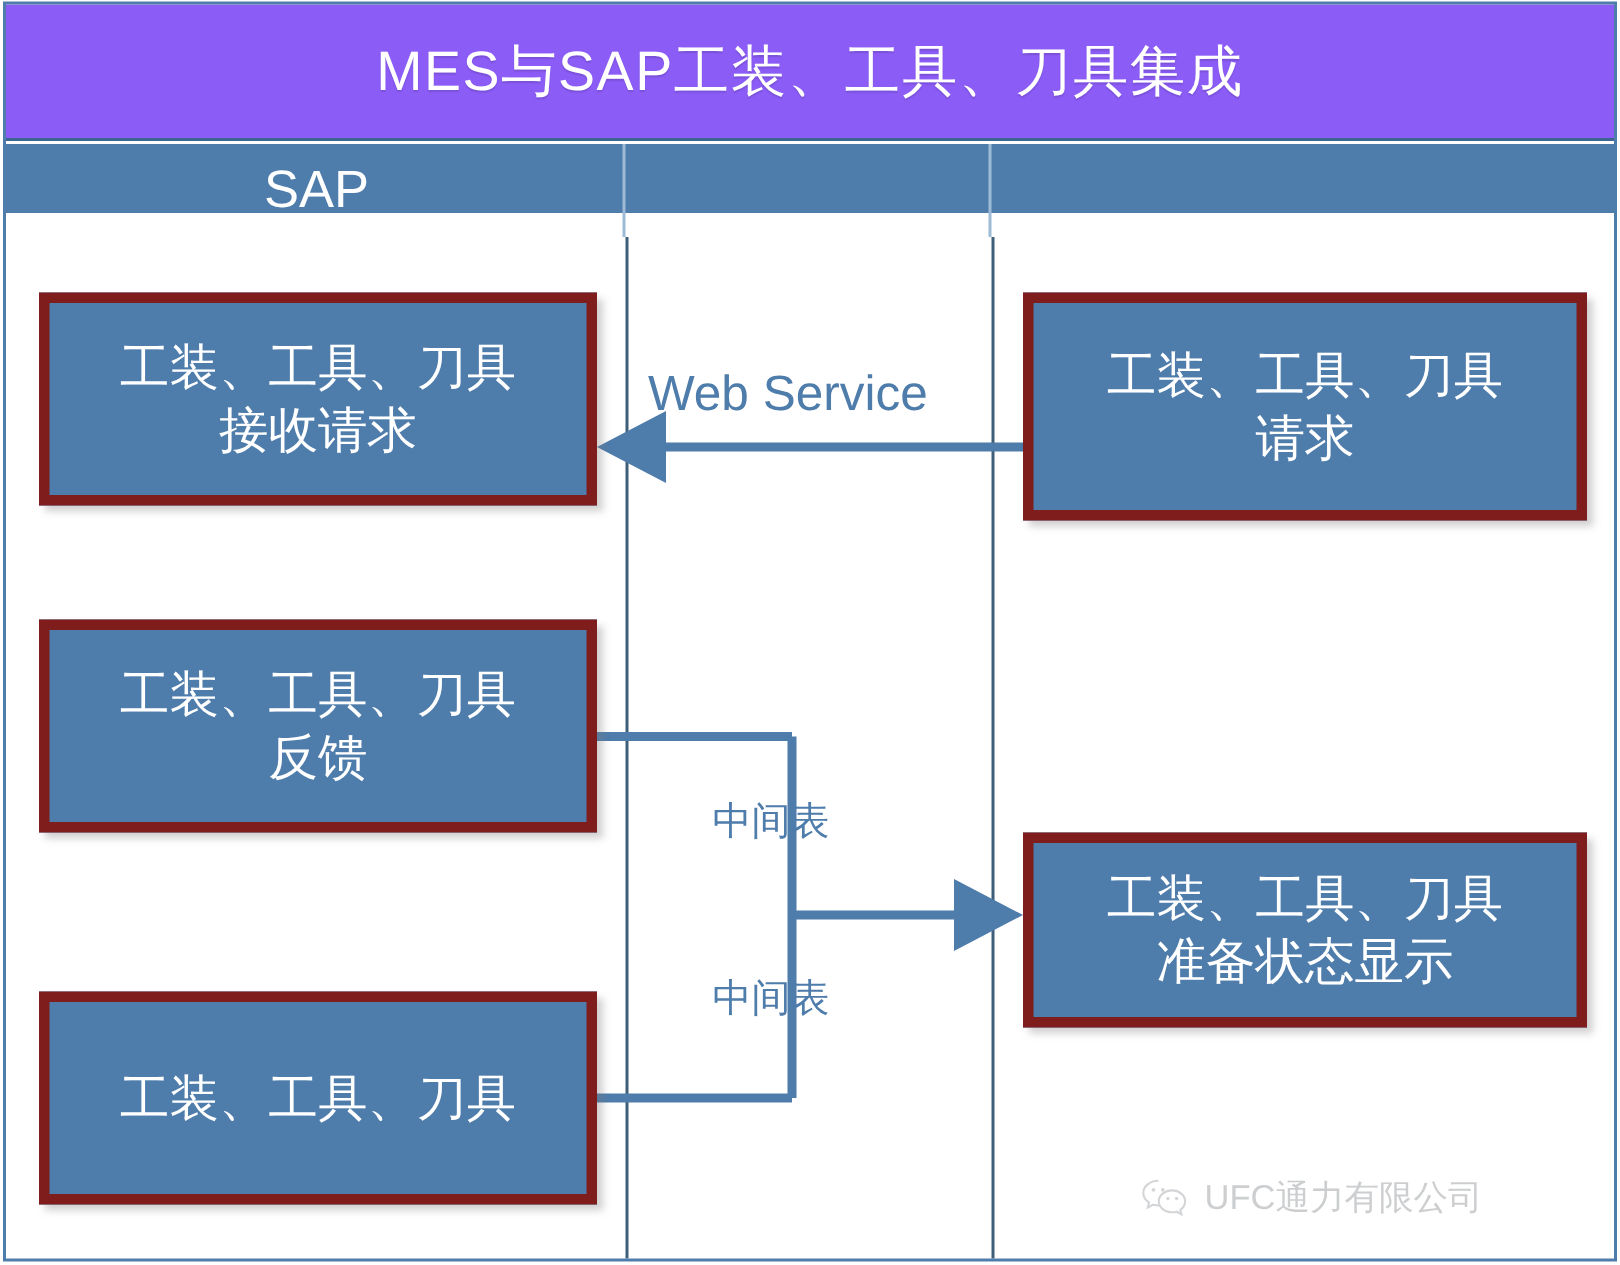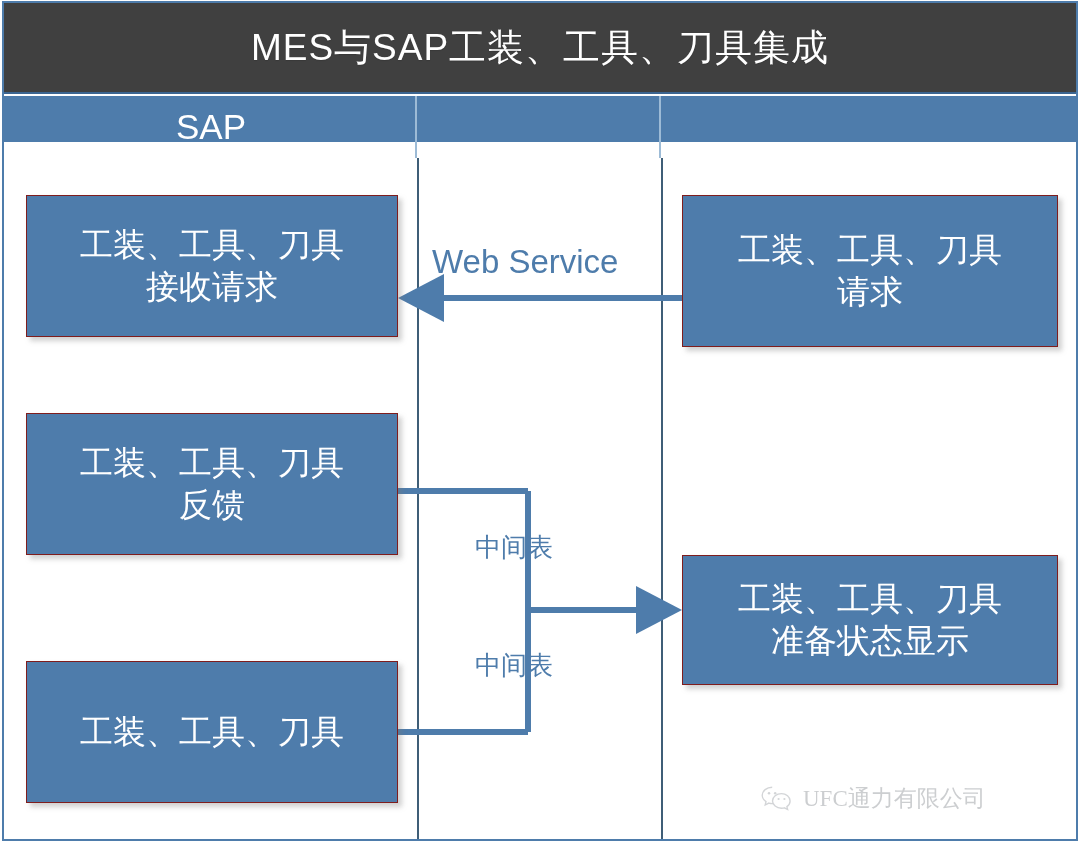--- a/index.html
+++ b/index.html
@@ -30,21 +30,21 @@
     pointer-events: none;
   }
 
   
   .title-band {
     position: absolute;
     left: 4px;
     top: 3px;
     width: 1072px;
     height: 91px;
-    background: #404040;
+    background: #8b5cf6;
     border-bottom: 2px solid #3C6590;
     box-sizing: border-box;
     display: flex;
     align-items: center;
     justify-content: center;
   }
   .title-text {
     color: #ffffff;
     font-size: 37px;
     letter-spacing: 1px;
@@ -95,21 +95,21 @@
     height: 681px;
     background: #3F5E77;
   }
   .lane-divider.d1 { left: 417px; }
   .lane-divider.d2 { left: 661px; }
 
   
   .proc-box {
     position: absolute;
     background: #4E7CAB;
-    border: 1px solid #7f1d1d;
+    border: 7px solid #7f1d1d;
     box-shadow: 4px 4px 5px rgba(120,120,120,.35);
     box-sizing: border-box;
     display: flex;
     align-items: center;
     justify-content: center;
     text-align: center;
     color: #ffffff;
     font-size: 33px;
     line-height: 1.28;
     padding: 4px 8px;
@@ -148,21 +148,20 @@
 
   
   .watermark {
     position: absolute;
     left: 760px;
     top: 783px;
     display: flex;
     align-items: center;
     gap: 9px;
     opacity: .38;
-    font-family: Liberation Serif, serif;
   }
   .watermark .wm-text {
     color: #7a7f85;
     font-size: 23px;
     white-space: nowrap;
   }
   .wechat-icon { display: block; }
 </style>
 </head>
 <body>

